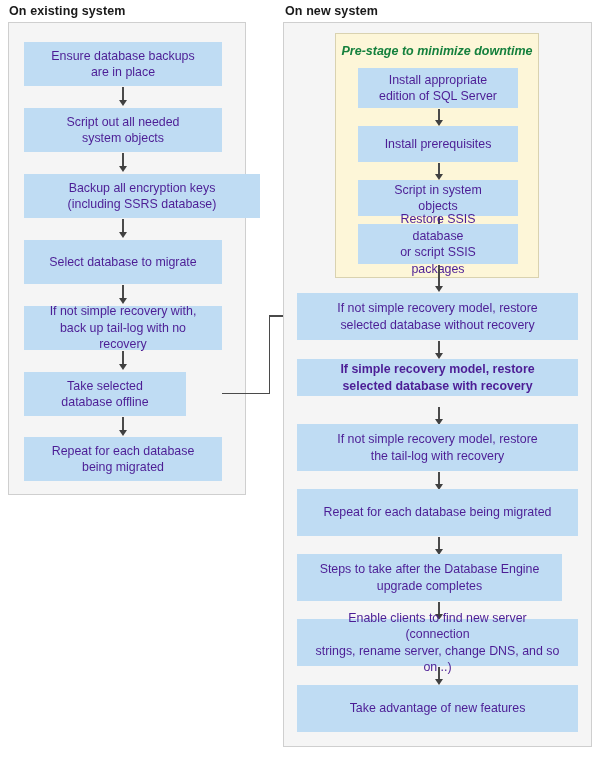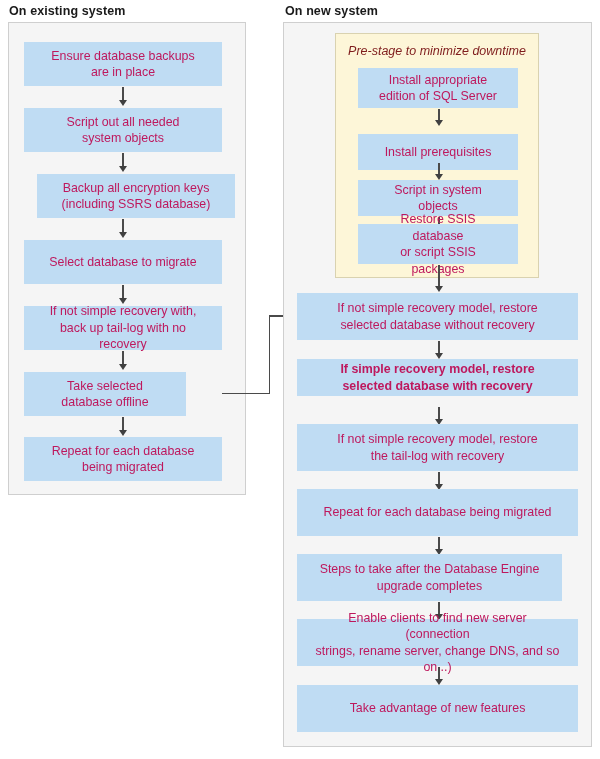--- a/index.html
+++ b/index.html
@@ -44,36 +44,36 @@
   }
   #prestage-box { left: 335px; top: 33px; width: 204px; height: 245px; }
 
   .stage-label {
     position: absolute;
     left: 0;
     right: 0;
     top: 10px;
     text-align: center;
     font-size: 12.5px;
-    font-weight: normal;
+    font-weight: bold;
     font-style: italic;
-    color: #7f1d1d;
+    color: #15803d;
   }
 
   .node {
     position: absolute;
     background: #bfdcf3;
     box-sizing: border-box;
     display: flex;
     align-items: center;
     justify-content: center;
     text-align: center;
     font-size: 12.4px;
     line-height: 16.5px;
-    color: #be185d;
+    color: #4c1d95;
     padding: 2px 18px;
   }
 
   
   .arrow-v {
     position: absolute;
     width: 11px;
   }
   .arrow-v .shaft {
     position: absolute;
@@ -131,21 +131,21 @@
   <span>
     <span>Script out all needed</span><br>
     <span>system objects</span>
   </span>
 </div>
 <div class="arrow-v" style="left:117px; top:153px; height:19px;">
   <div class="shaft" style="height:13px;"></div>
     <div class="head"></div>
 </div>
 
-<div class="node" style="left:24px; top:174px; width:198px; height:44px;margin-left:13px;">
+<div class="node" style="left:24px; top:174px; width:236px; height:44px;">
   <span>
     <span>Backup all encryption keys</span><br>
     <span>(including SSRS database)</span>
   </span>
 </div>
 <div class="arrow-v" style="left:117px; top:219px; height:19px;">
   <div class="shaft" style="height:13px;"></div>
     <div class="head"></div>
 </div>
 
@@ -200,21 +200,21 @@
   <span>
     <span>Install appropriate</span><br>
     <span>edition of SQL Server</span>
   </span>
 </div>
 <div class="arrow-v" style="left:433px; top:109px; height:17px;">
   <div class="shaft" style="height:11px;"></div>
     <div class="head"></div>
 </div>
 
-<div class="node" style="left:358px; top:126px; width:160px; height:36px;margin-top:8px;">
+<div class="node" style="left:358px; top:126px; width:160px; height:36px;">
   <span>Install prerequisites</span>
 </div>
 <div class="arrow-v" style="left:433px; top:163px; height:17px;">
   <div class="shaft" style="height:11px;"></div>
     <div class="head"></div>
 </div>
 
 <div class="node" style="left:358px; top:180px; width:160px; height:36px;">
   <span>Script in system objects</span>
 </div>

